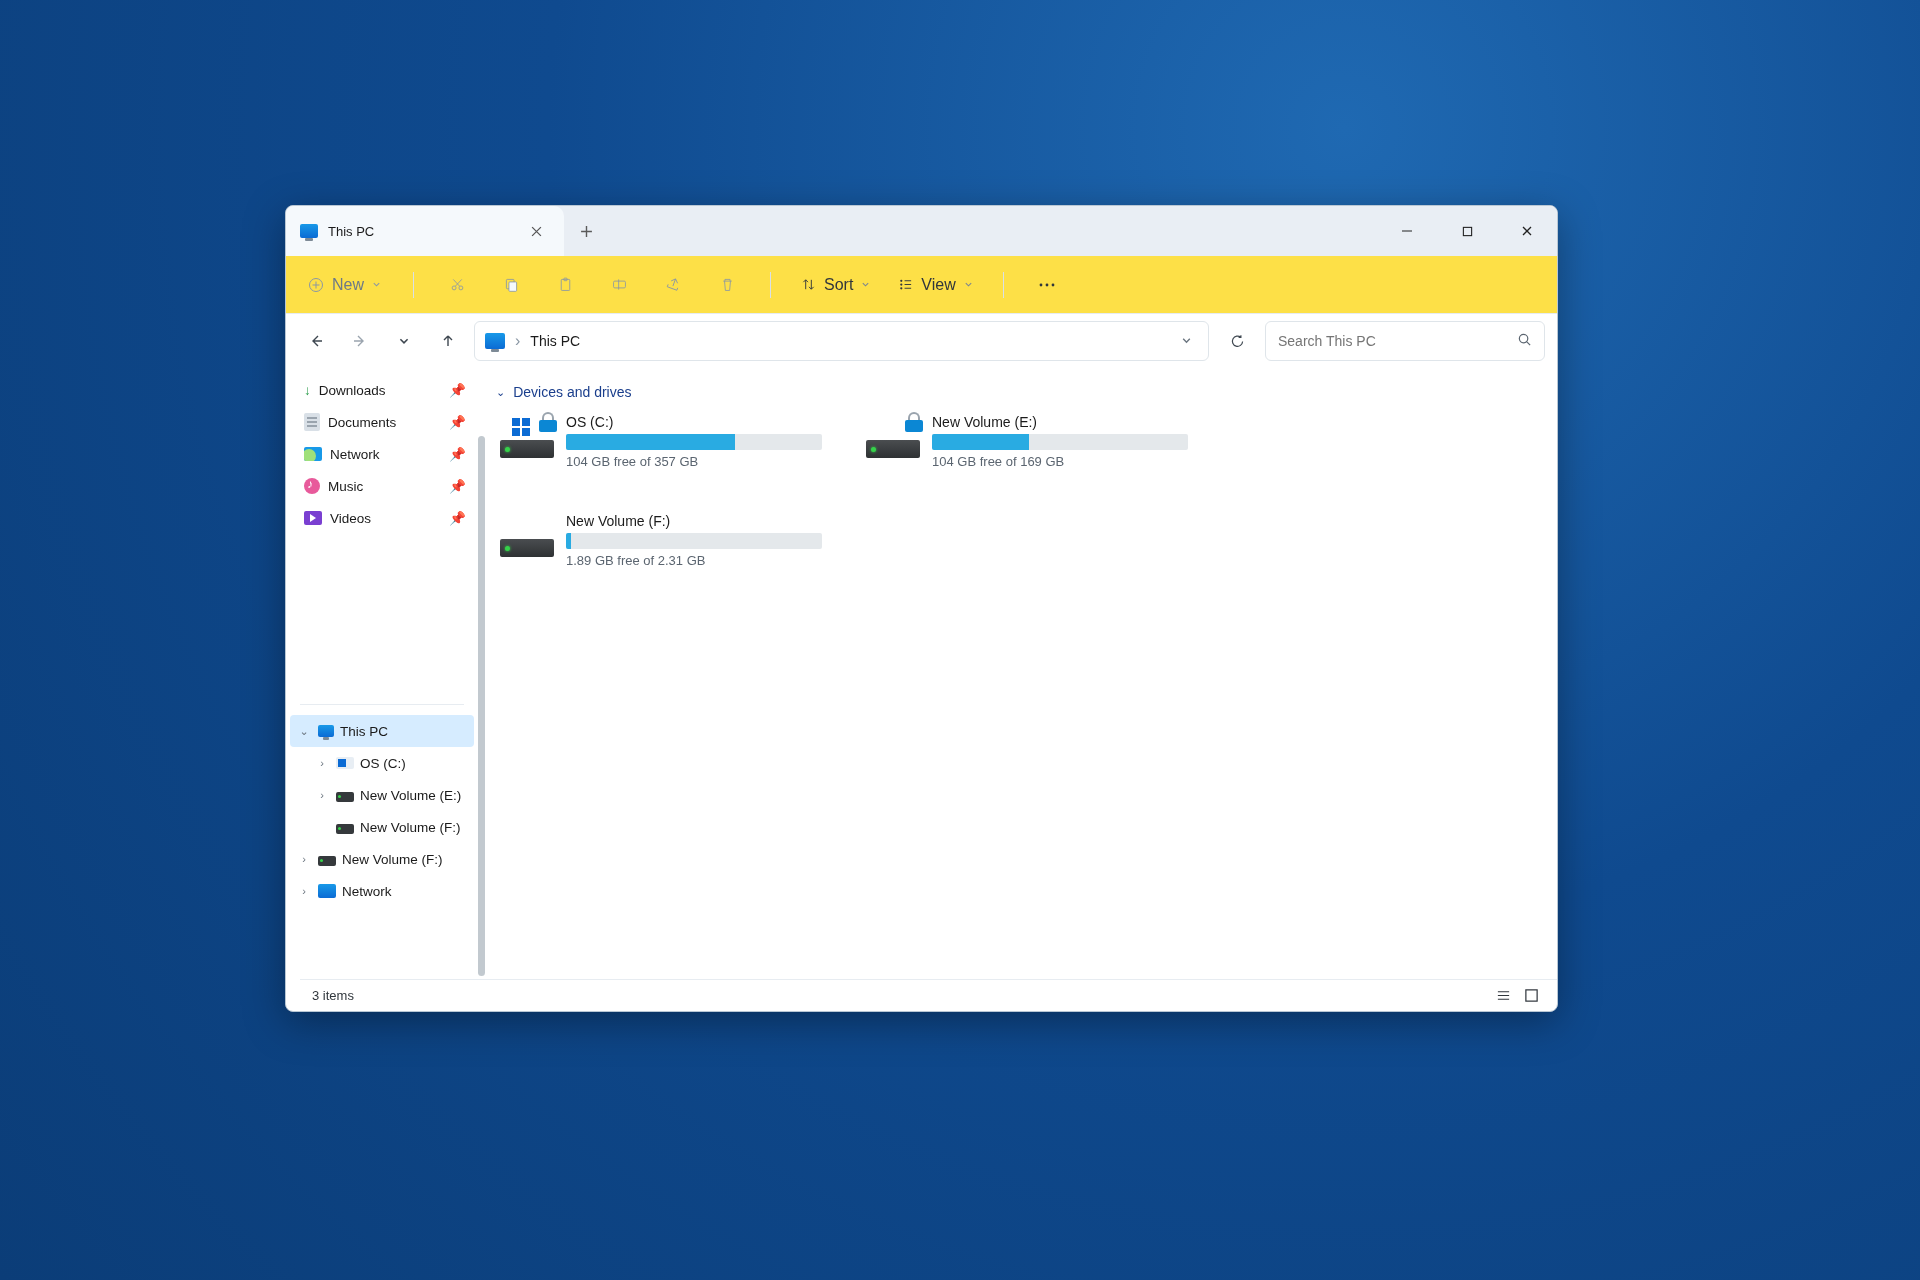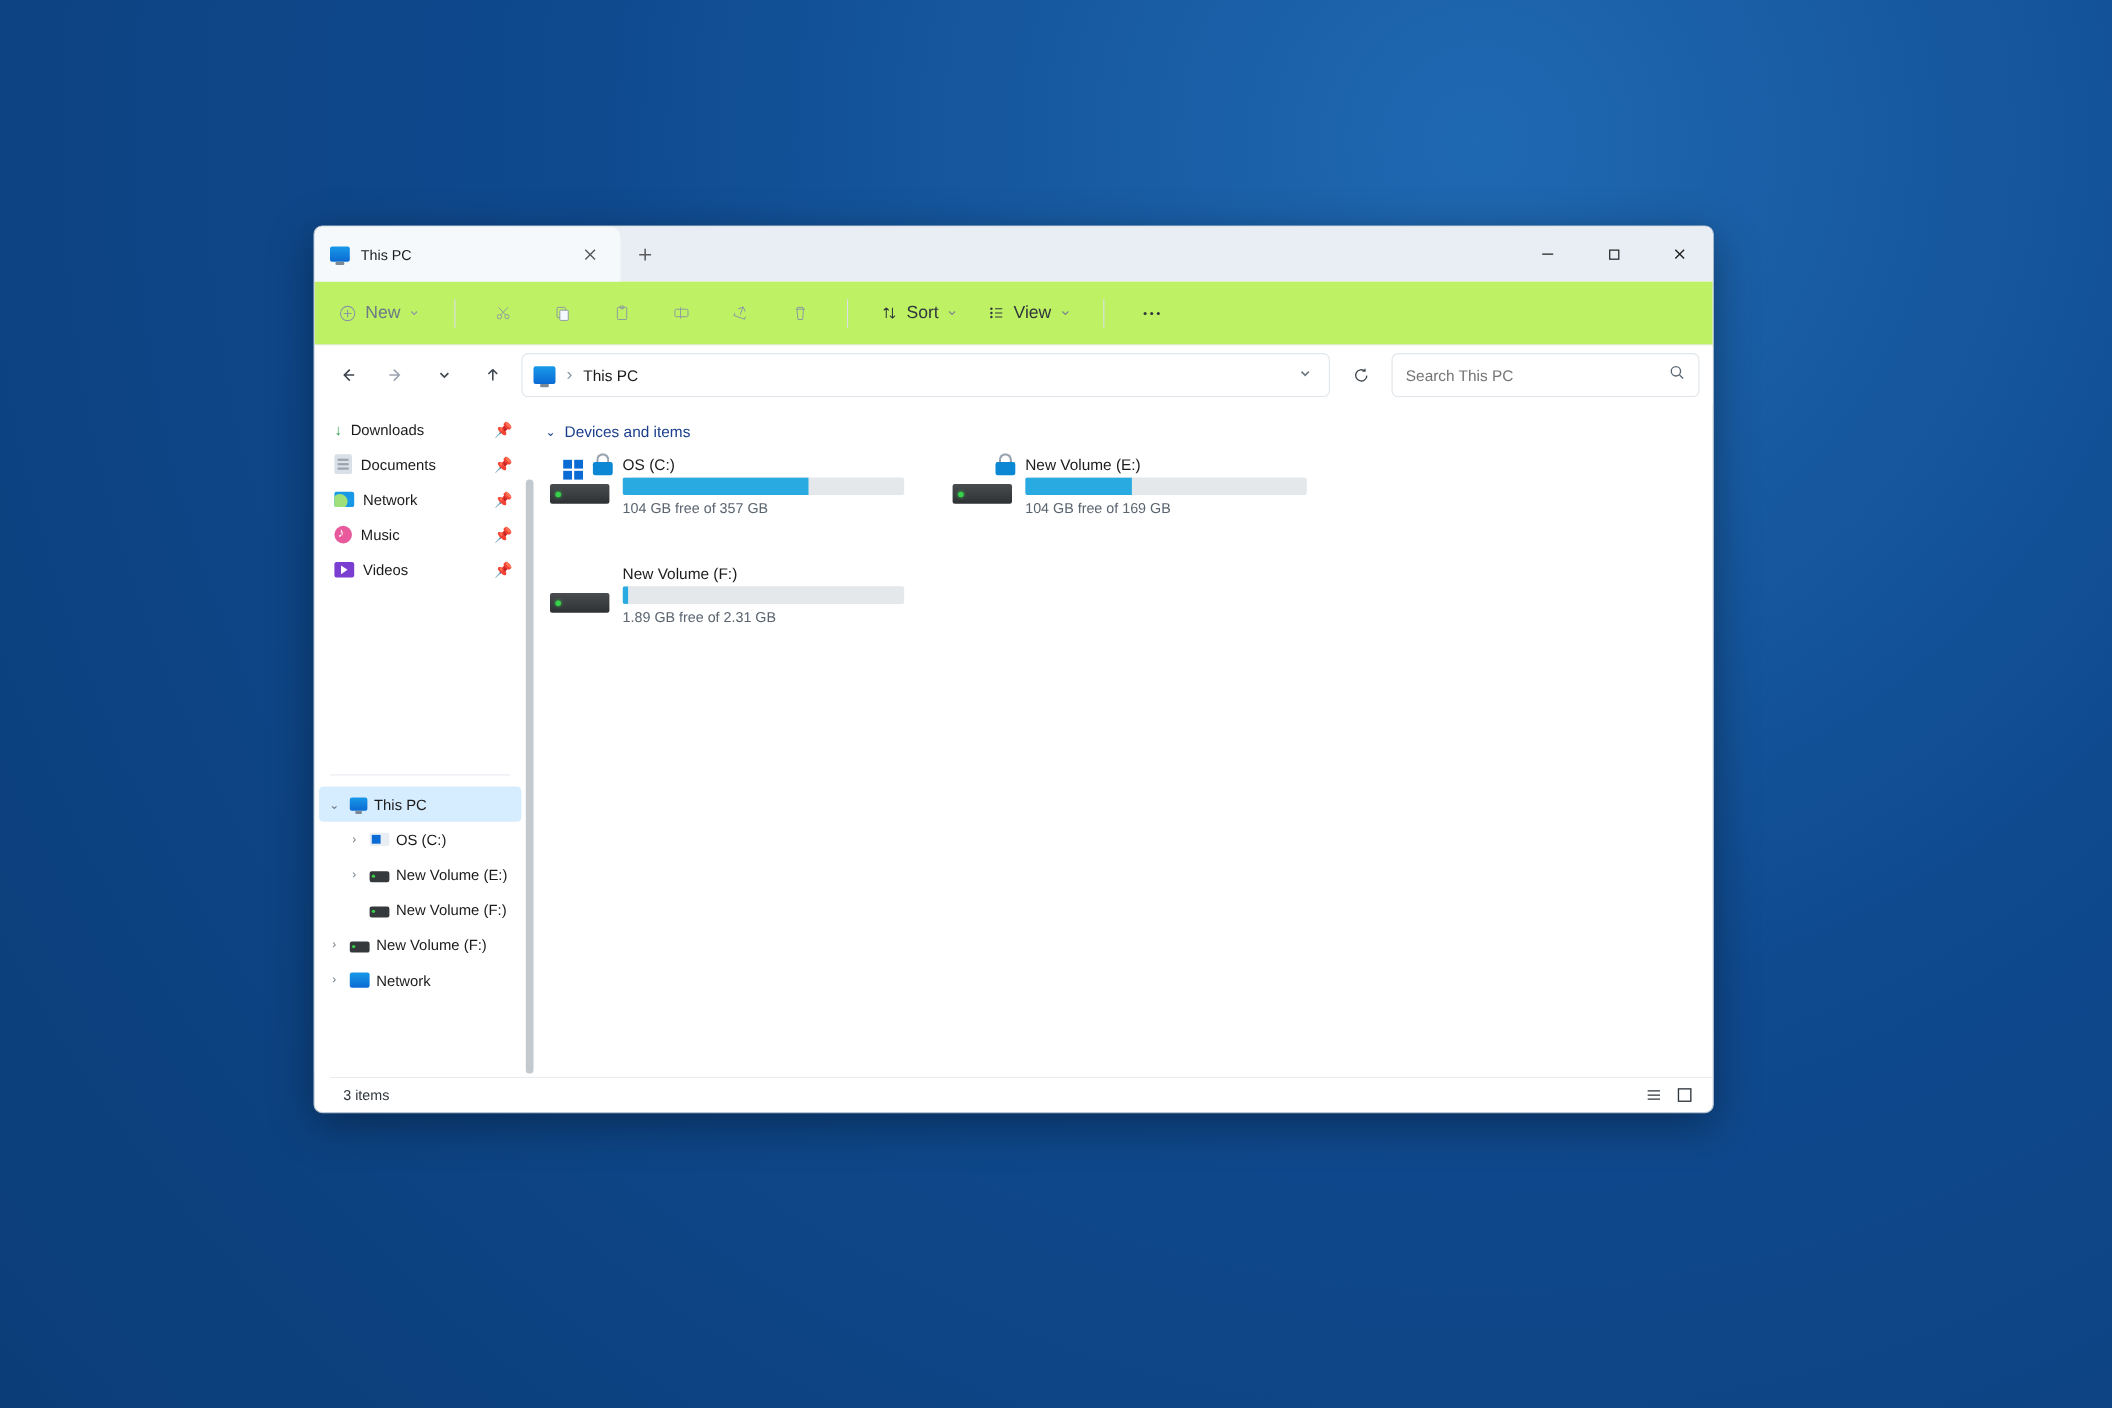--- a/index.html
+++ b/index.html
@@ -8,21 +8,21 @@
   .titlebar { height:50px; background:#e9eef4; display:flex; align-items:stretch;}
   .tab { width:278px; background:#f5f9fc; border-top-left-radius:8px; border-top-right-radius:10px; display:flex; align-items:center; padding:0 14px; gap:10px; position:relative;}
   .tab .monitor-icon { width:18px; height:14px; }
   .tab-title { font-size:13px; color:#1b1b1b; flex:1;}
   .tab-close { width:28px; height:28px; display:flex; align-items:center; justify-content:center; color:#5a5a5a; border-radius:4px; cursor:pointer;}
   .newtab { width:44px; display:flex; align-items:center; justify-content:center; color:#5a5a5a; cursor:pointer;}
   .title-spacer { flex:1;}
   .win-controls { display:flex;}
   .win-btn { width:60px; display:flex; align-items:center; justify-content:center; color:#222; cursor:pointer;}
 
-  .toolbar { height:58px; background:#bef264; display:flex; align-items:center; padding:0 12px; gap:12px; border-bottom:1px solid #e7ecf1;}
+  .toolbar { height:58px; background:#fde047; display:flex; align-items:center; padding:0 12px; gap:12px; border-bottom:1px solid #e7ecf1;}
   .tb-new { display:flex; align-items:center; gap:8px; padding:6px 10px; border-radius:6px; color:#6d7987; cursor:pointer;}
   .tb-sep { width:1px; height:26px; background:#d9e0e7; margin:0 10px;}
   .tb-icon { width:42px; height:36px; display:flex; align-items:center; justify-content:center; color:#8a97a4; border-radius:6px; cursor:pointer;}
   .tb-combo { display:flex; align-items:center; gap:8px; padding:6px 8px; color:#30363c; border-radius:6px; cursor:pointer;}
   .tb-combo .chev{color:#7b8691;}
 
   .navrow { height:54px; display:flex; align-items:center; padding:0 12px; gap:8px; background:#fff;}
   .nav-btn { width:36px; height:36px; display:flex; align-items:center; justify-content:center; color:#3e4750; border-radius:6px; cursor:pointer;}
   .nav-btn.disabled{color:#9aa4ae;}
   .addr { flex:1; height:40px; border:1px solid #dfe5ea; border-radius:6px; display:flex; align-items:center; padding:0 10px; gap:10px;}
@@ -315,21 +315,21 @@
             <span class="ic-net"></span>
             <span>Network</span>
           </div>
       </div>
       <div class="sidebar-scroll"></div>
     </div>
 
     <div class="content">
       <div class="group-header">
         <span class="gchev">⌄</span>
-        <span>Devices and items</span>
+        <span>Devices and drives</span>
       </div>
       <div class="drives" id="drives">
           <div class="drive">
             <div class="drive-icon">
               <div class="drv-body"></div>
               <div class="drv-led"></div>
               <div class="drv-winlogo">
                 <span></span>
                 <span></span>
                 <span></span>

